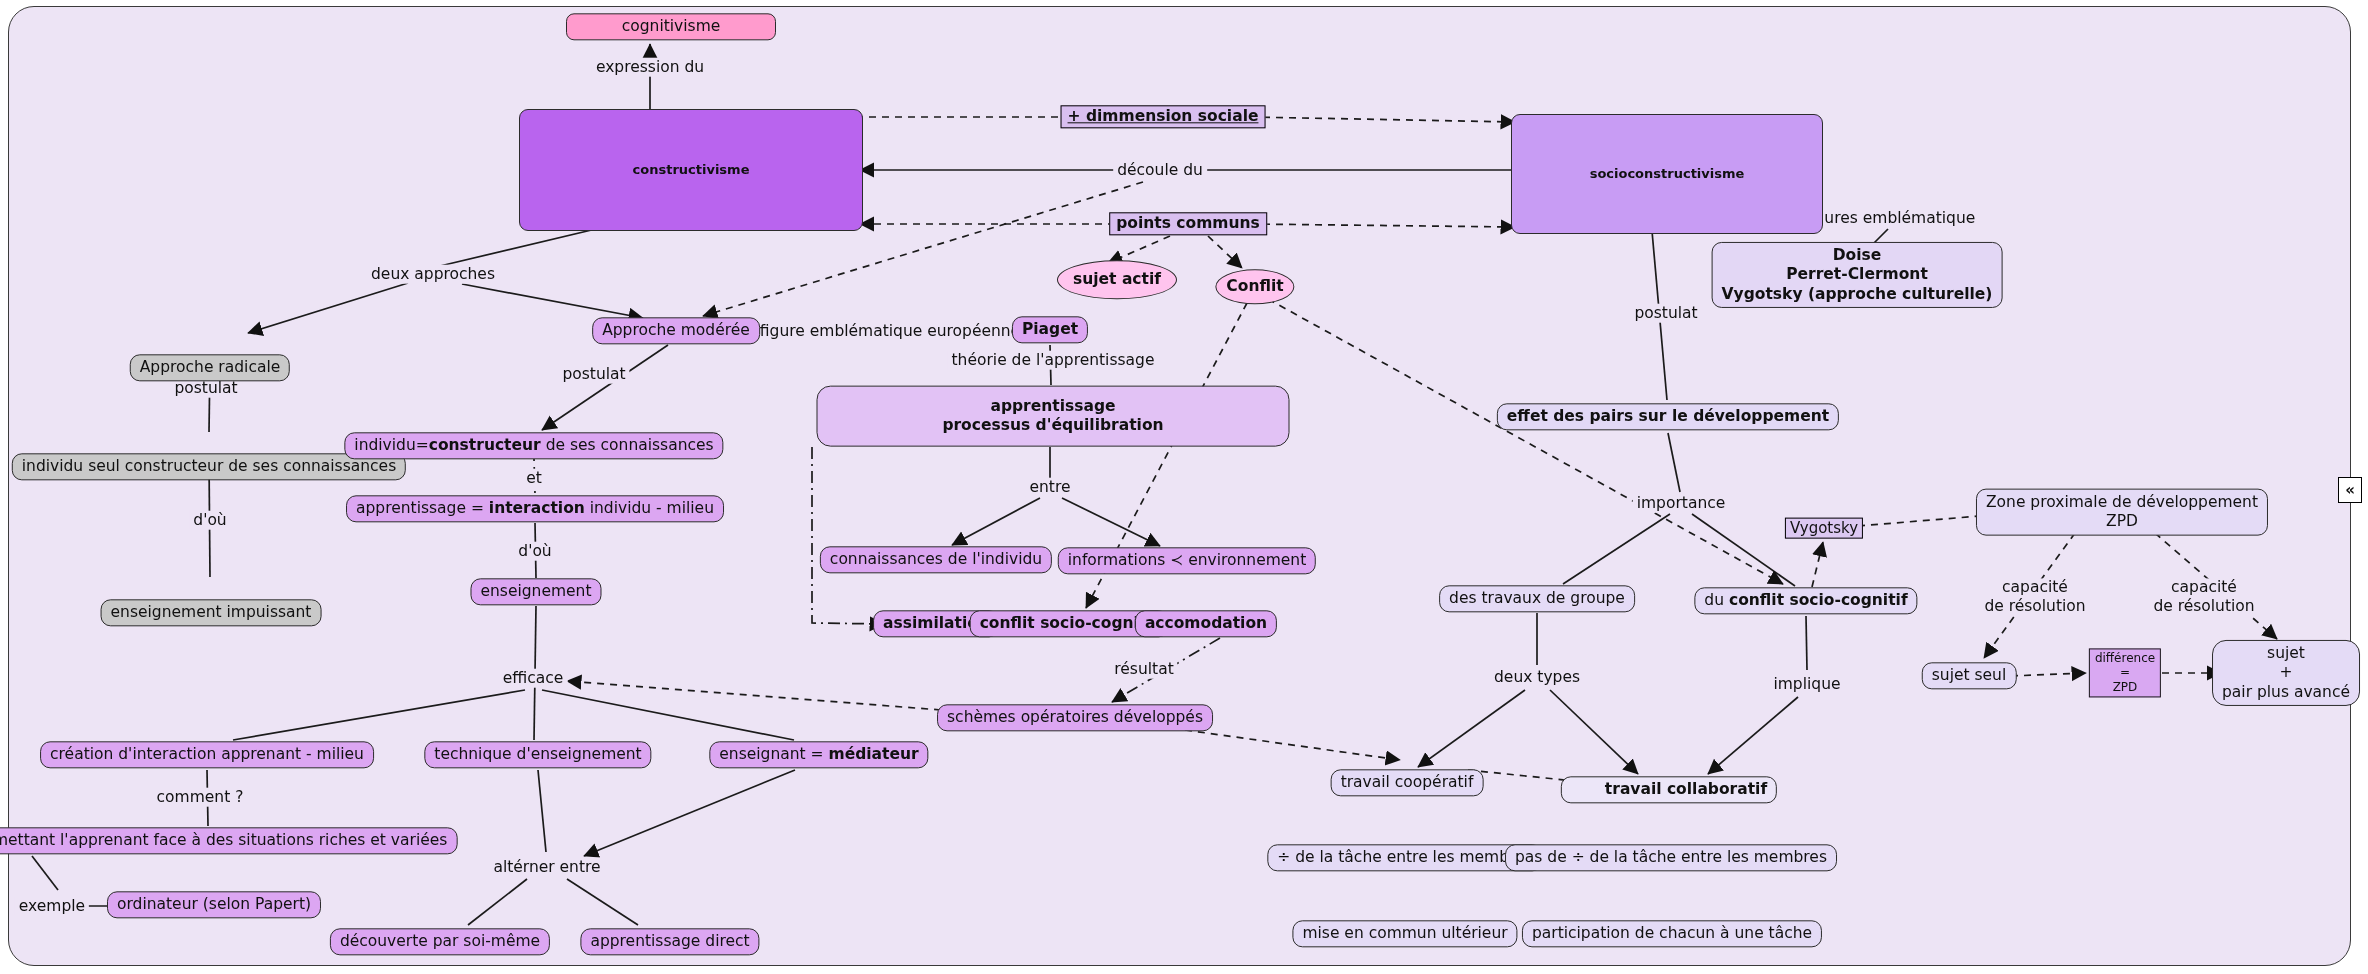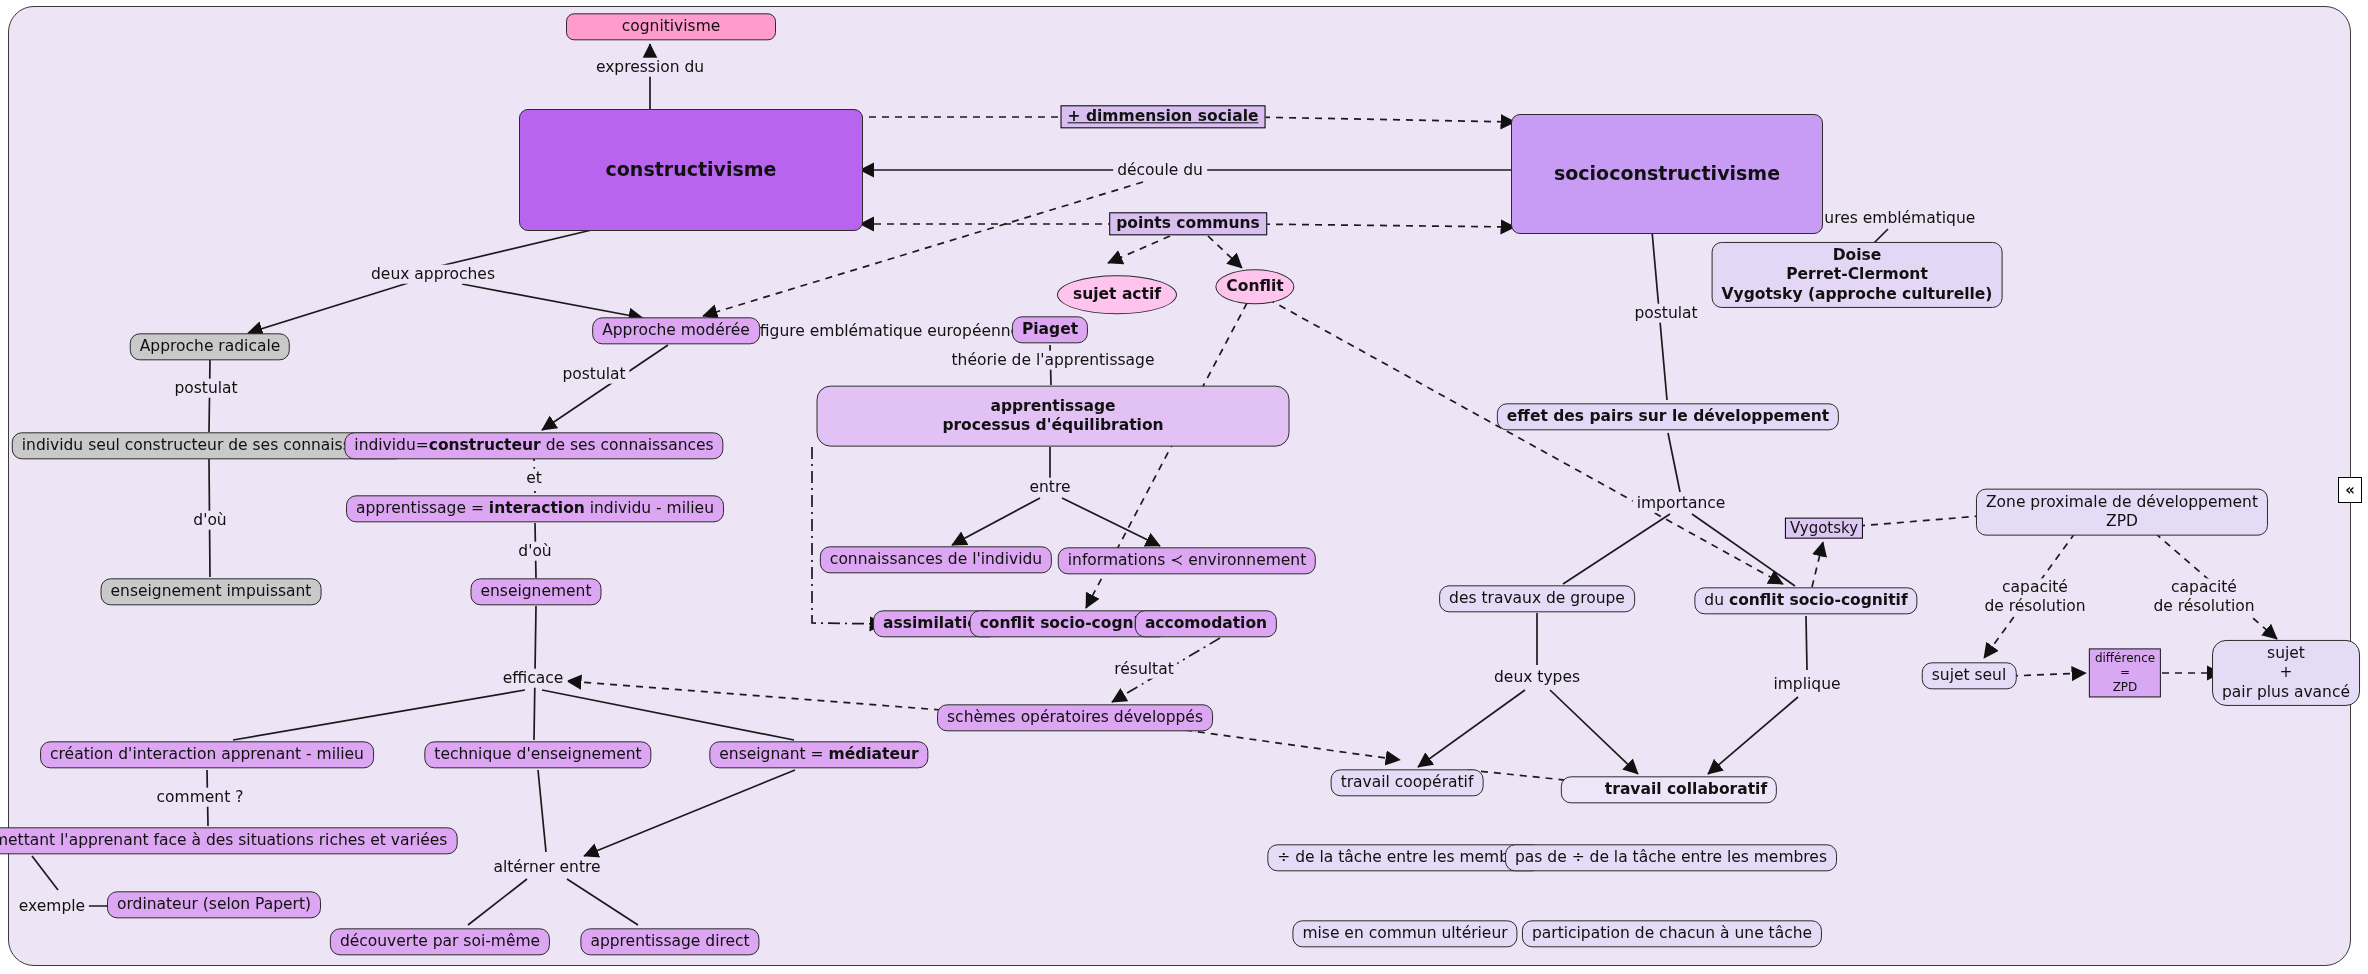--- a/index.html
+++ b/index.html
@@ -5,26 +5,26 @@
   html,body { margin:0; padding:0; background:#ffffff; }
   #stage { position:relative; width:2368px; height:974px; background:#ffffff;
            font-family:"DejaVu Sans","Liberation Sans",sans-serif; color:#111; overflow:hidden; }
   #canvas { position:absolute; left:8px; top:6px; width:2341px; height:958px;
             background:#EDE4F5; border:1.6px solid #3a3a3a; border-radius:26px; }
   #edges { position:absolute; left:0; top:0; width:2368px; height:974px; pointer-events:none; }
 
   .node { position:absolute; transform:translate(-50%,-50%); border:1.5px solid #2b2b2b;
           border-radius:10px; padding:3px 9px; font-size:15.5px; line-height:1.25;
           white-space:nowrap; text-align:center; background:#DCA6F2; z-index:3; }
-  .gray   { background:#C9C9C9; }
+  .gray   { background:#C9C9C9;margin-top:21px; }
   .lav    { background:#E4DBF6; }
   .lavlight { background:#ECE6F8;padding-left:43px; }
   .bigplum { background:#E2C2F5; border-radius:14px; font-weight:bold; padding:10px 8px; }
   .mainbox { display:flex; align-items:center; justify-content:center; font-weight:bold;
-             font-size:19px; border-radius:9px; }
+             font-size:13px; border-radius:9px; }
   .purple-main { background:#B964EE; width:324px; height:114px; }
   .purple-soc  { background:#C89CF4; width:292px; height:112px; }
   .pink-top { background:#FF9BCD; width:190px; border-radius:8px;margin-left:21px; }
   .ellipse { border-radius:50%; background:#FFC4EE; font-weight:bold; padding:9px 15px; }
   .ellipse.small { padding:7px 10px; }
   .tag { background:#D9BFF0; border-radius:0; font-weight:bold; padding:1px 6px; border:1.4px solid #000; }
   .tag .u { text-decoration:underline; }
   .rect-sm { background:#DCC8F2; border-radius:0; border:1.2px solid #000; padding:0 4px; font-size:15px; }
   .diff { background:#D9A8F2; border-radius:0; border:1.4px solid #1a1a1a; font-size:12px;
           line-height:1.2; padding:2px 5px; }
@@ -170,21 +170,21 @@
   <div class="node pink-top" style="left:650px;top:27px">cognitivisme</div>
   <div class="node mainbox purple-main" style="left:691px;top:170px">constructivisme</div>
   <div class="node mainbox purple-soc" style="left:1667px;top:174px">socioconstructivisme</div>
   <div class="node tag" style="left:1163px;top:117px"><span class="u">+ dimmension sociale</span></div>
   <div class="node tag" style="left:1188px;top:224px">points communs</div>
   <div class="node lav b" style="left:1857px;top:275px;background:#E3D7F5">
     <div>Doise</div>
     <div>Perret-Clermont</div>
     <div>Vygotsky (approche culturelle)</div>
   </div>
-  <div class="node ellipse" style="left:1117px;top:295px">sujet actif</div>
+  <div class="node ellipse" style="left:1117px;top:280px">sujet actif</div>
   <div class="node ellipse small" style="left:1255px;top:287px">Conflit</div>
   <div class="node gray" style="left:210px;top:347px">Approche radicale</div>
   <div class="node gray" style="left:209px;top:446px">individu seul constructeur de ses connaissances</div>
   <div class="node gray" style="left:211px;top:592px">enseignement impuissant</div>
   <div class="node" style="left:676px;top:331px">Approche modérée</div>
   <div class="node b" style="left:1050px;top:330px">Piaget</div>
   <div class="node" style="left:535px;top:509px"><span>apprentissage = </span><span class="b">interaction</span><span> individu - milieu</span></div>
   <div class="node" style="left:534px;top:446px"><span>individu=</span><span class="b">constructeur</span><span> de ses connaissances</span></div>
   <div class="node" style="left:536px;top:592px">enseignement</div>
   <div class="node bigplum" style="left:1053px;top:416px;width:455px">

